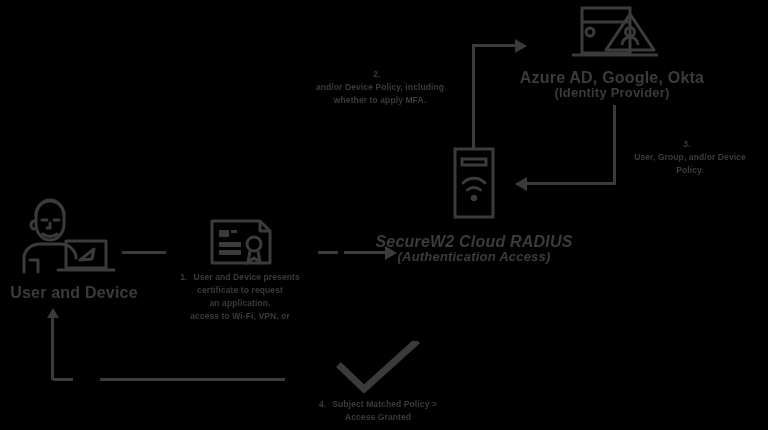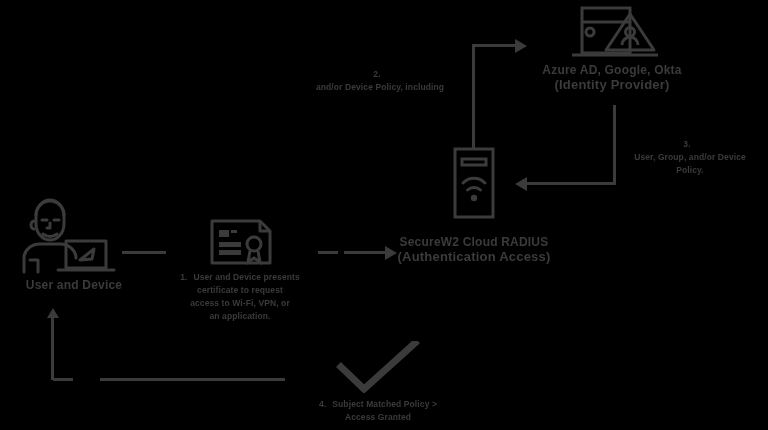--- a/index.html
+++ b/index.html
@@ -33,23 +33,24 @@
   }
 
   .node-label {
     position: absolute;
     text-align: center;
     color: #3b3b3b;
     font-weight: bold;
     letter-spacing: .2px;
   }
   .node-label .title {
-    font-size: 12px;
+    font-size: 16px;
     line-height: 16px;
     display: block;
+    margin-top: 8px;
   }
   .node-label .sub {
     font-size: 13px;
     line-height: 14px;
     display: block;
   }
 
   
   .icon { position: absolute; }
   .icon svg { display: block; }
@@ -118,21 +119,21 @@
         <rect x="11" y="12" width="24" height="6"></rect>
       </g>
       <g fill="none" stroke="#3b3b3b" stroke-width="3" stroke-linecap="round">
         <path d="M12 36 a15 15 0 0 1 22 0"></path>
         <path d="M16.5 43 a9.5 9.5 0 0 1 13 0"></path>
       </g>
       <circle cx="23" cy="51" r="3.2" fill="#3b3b3b"></circle>
     </svg>
   </div>
 
-  <div class="node-label" style="left:372px; top:234px; width:204px;">
+  <div class="node-label" style="left:372px; top:226px; width:204px;font-style:italic;">
     <span class="title">SecureW2 Cloud RADIUS</span>
     <span class="sub">(Authentication Access)</span>
   </div>
 
   <div class="icon" style="left:8px; top:196px; width:110px; height:80px;">
     <svg width="110" height="80" viewBox="0 0 110 80">
       <g fill="none" stroke="#3b3b3b" stroke-width="3" stroke-linejoin="round" stroke-linecap="round">
 
         <path d="M28 20 a14 16 0 0 1 28 0 v8 a14 16 0 0 1 -28 0 z"></path>
 
@@ -206,29 +207,30 @@
   <div class="line h" style="left:100px; top:378px; width:185px;"></div>
   <div class="line v" style="left:51px; top:318px; height:62px;"></div>
   <div class="arrowhead arrow-up" style="left:46.5px; top:308px;"></div>
 
   <div class="step" style="left:150px; top:271px; width:180px;">
     <div style="display:flex; justify-content:center;">
       <span class="num">1.</span>
       <span>User and Device presents</span>
     </div>
     <div>certificate to request</div>
+    <div>an application.</div>
     <div>access to Wi-Fi, VPN, or</div>
-    <div>an application.</div>
   </div>
 
   <div class="step" style="left:285px; top:68px; width:190px;">
     <div style="display:flex; justify-content:center;">
       <span class="num">2.</span>
     </div>
     <div>and/or Device Policy, including</div>
+    <div>whether to apply MFA.</div>
   </div>
 
   <div class="step" style="left:614px; top:138px; width:152px;">
     <div style="display:flex; justify-content:center;">
       <span class="num">3.</span>
     </div>
     <div>User, Group, and/or Device</div>
     <div>Policy.</div>
   </div>
 

